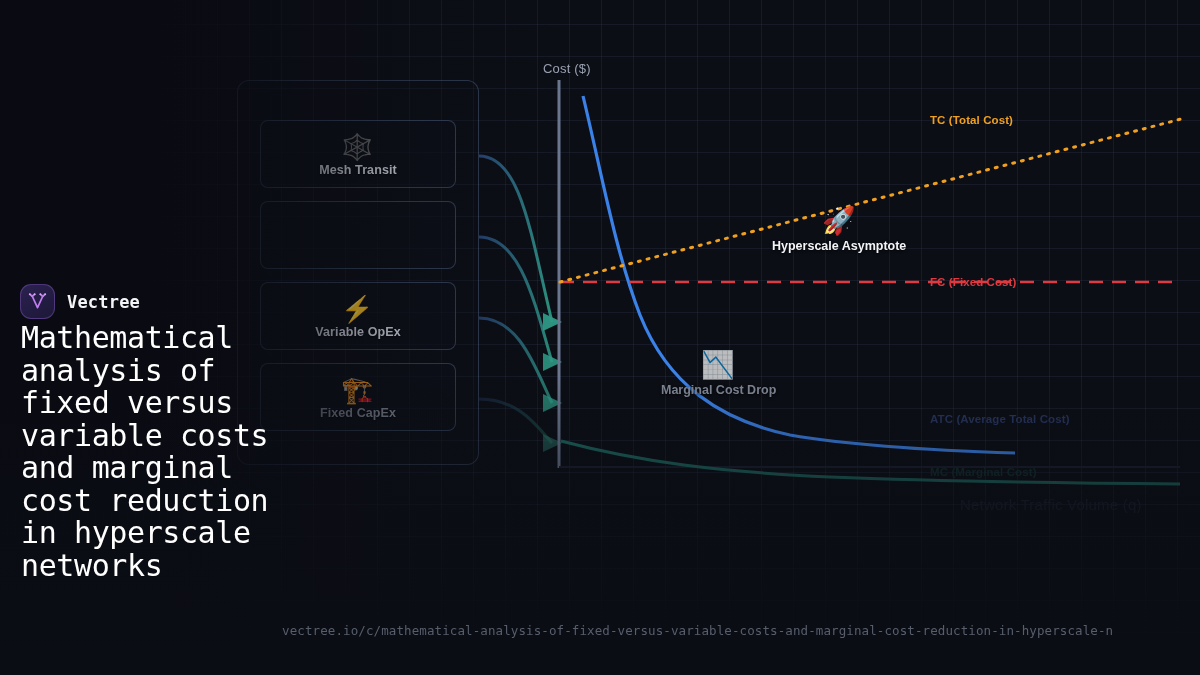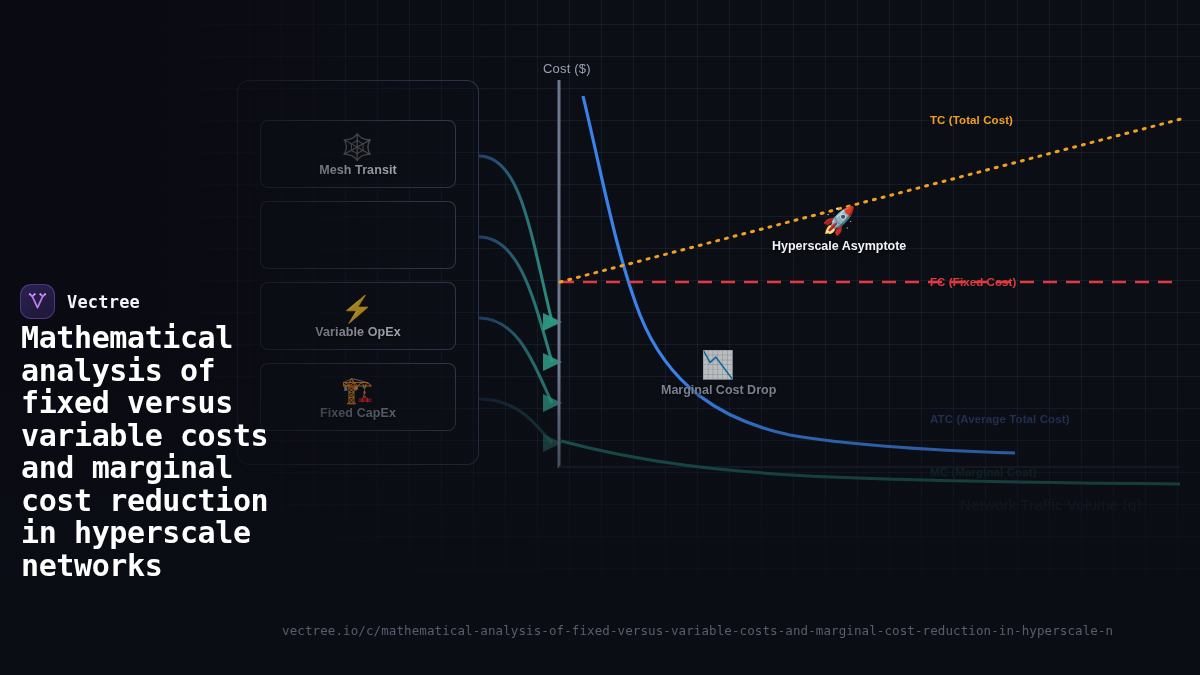--- a/index.html
+++ b/index.html
@@ -136,21 +136,21 @@
     font-size: 17px; font-weight: bold;
     color: #f2f4f8;
     letter-spacing: 0.2px;
   }
   .headline {
     position: absolute;
     left: 21px; top: 322px;
     width: 290px;
     font-family: "DejaVu Sans Mono", monospace;
     font-size: 30px;
-    font-weight: bold;
+    font-weight: normal;
     line-height: 32.5px;
     color: #ffffff;
     letter-spacing: -0.4px;
     word-break: break-word;
   }
   .url-bar {
     position: absolute;
     left: 282px; top: 623px;
     width: 1010px;
     font-family: "DejaVu Sans Mono", monospace;

